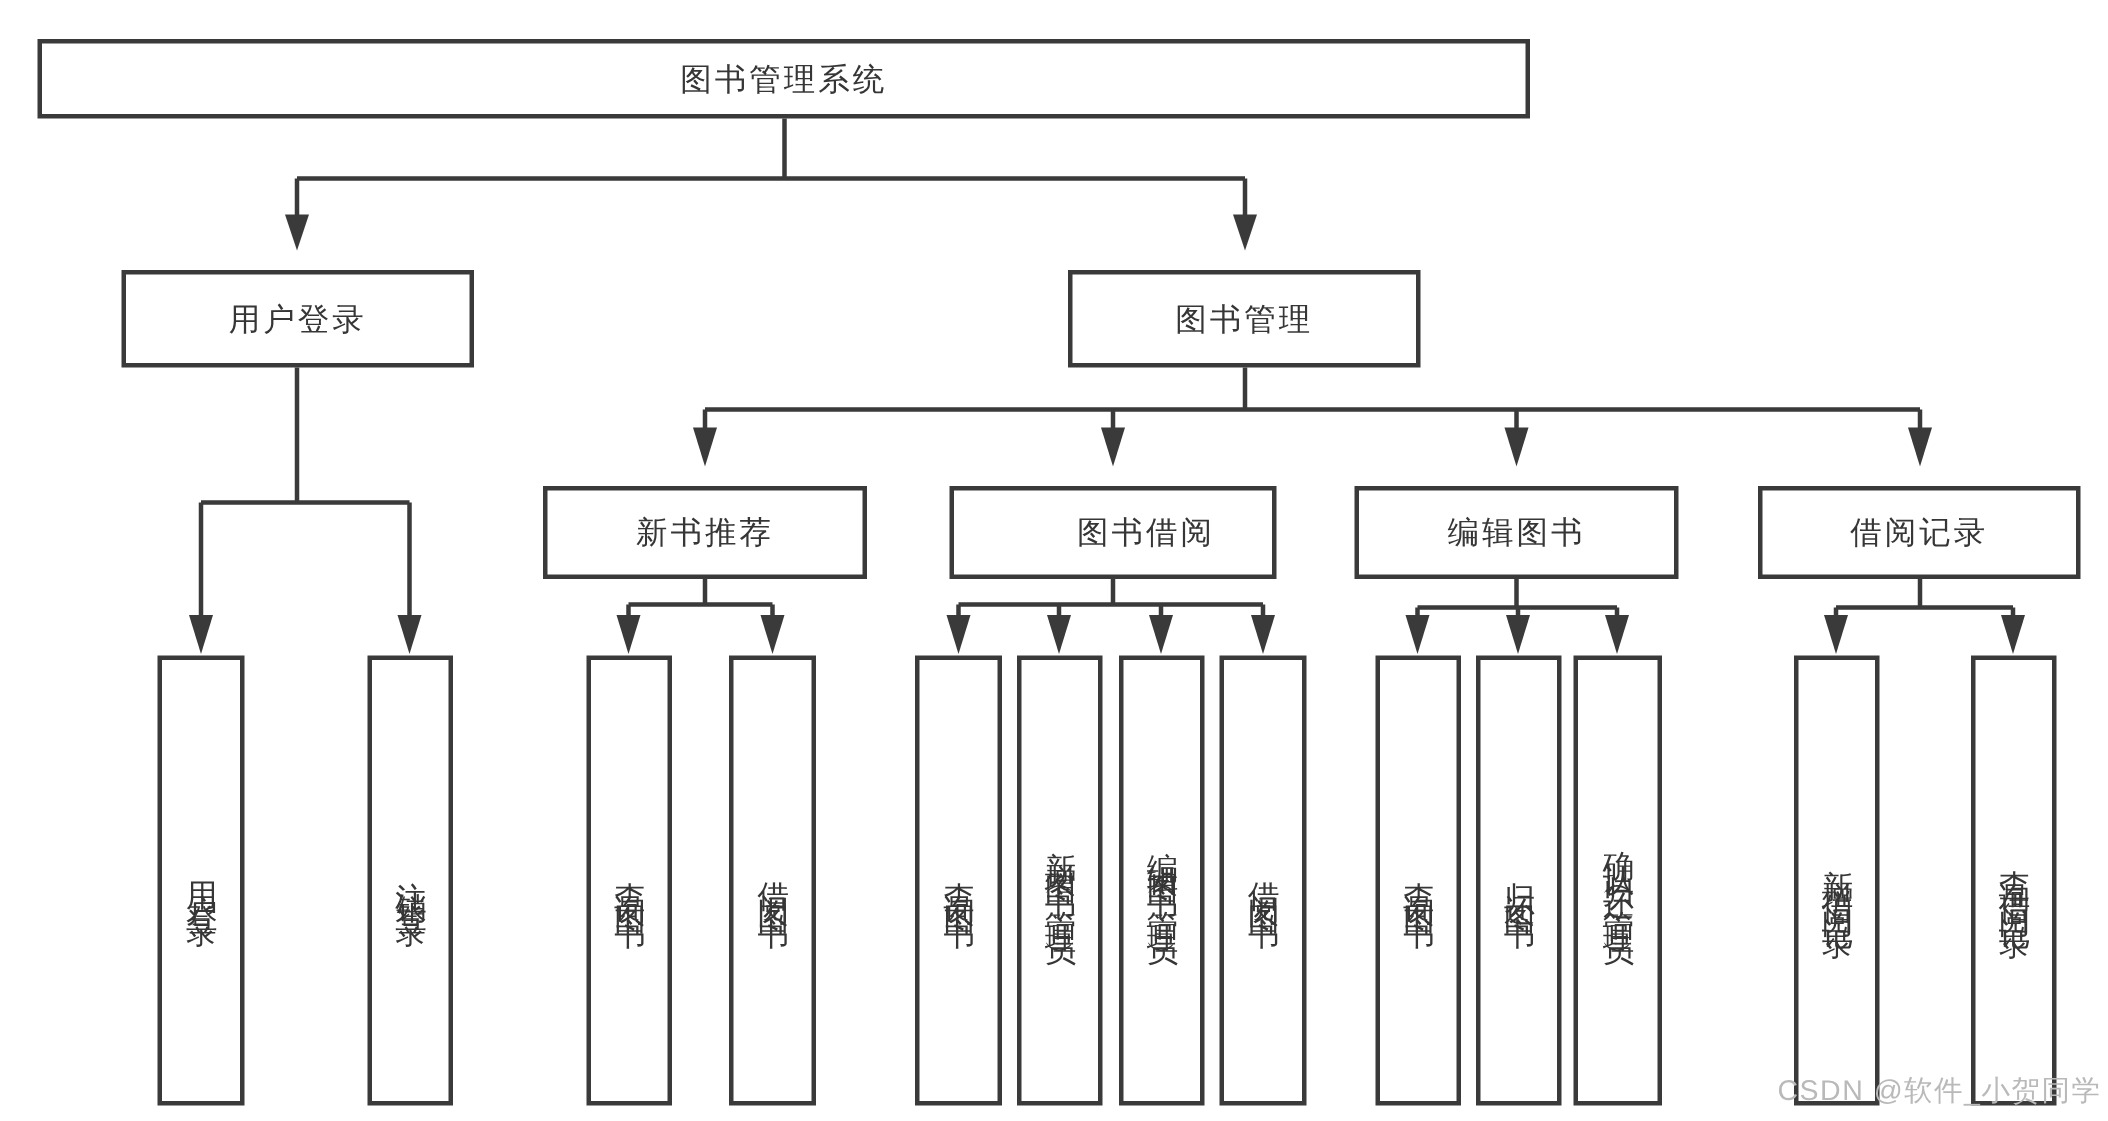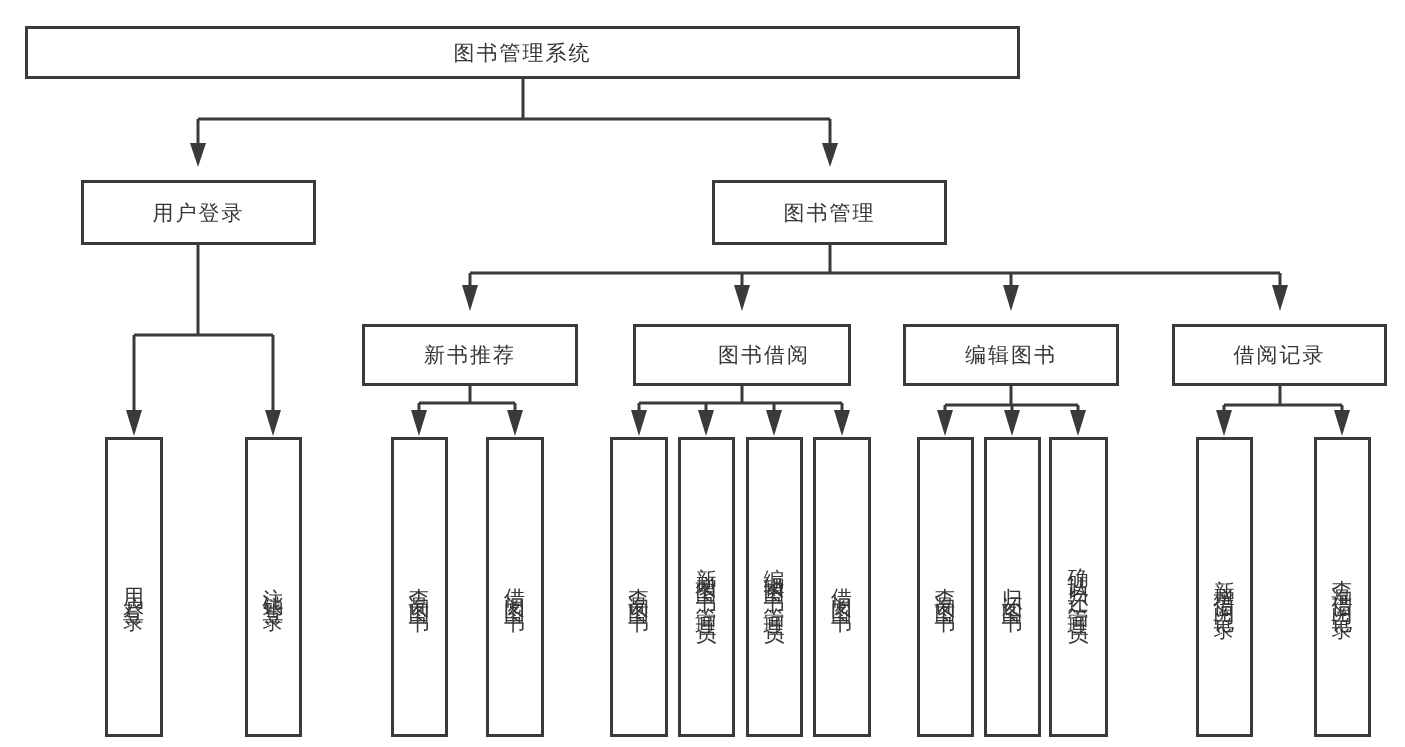--- a/index.html
+++ b/index.html
@@ -172,14 +172,15 @@
     <span class="vtext">确认归还（管理员）</span>
   </div>
 
   <div class="leaf" style="left:1196px;width:57px;">
     <span class="vtext">新增借阅记录</span>
   </div>
   <div class="leaf" style="left:1314px;width:57px;">
     <span class="vtext">查询借阅记录</span>
   </div>
 
+  <div class="watermark">CSDN @软件_小贺同学</div>
 
 </div>
 
 </body></html>

